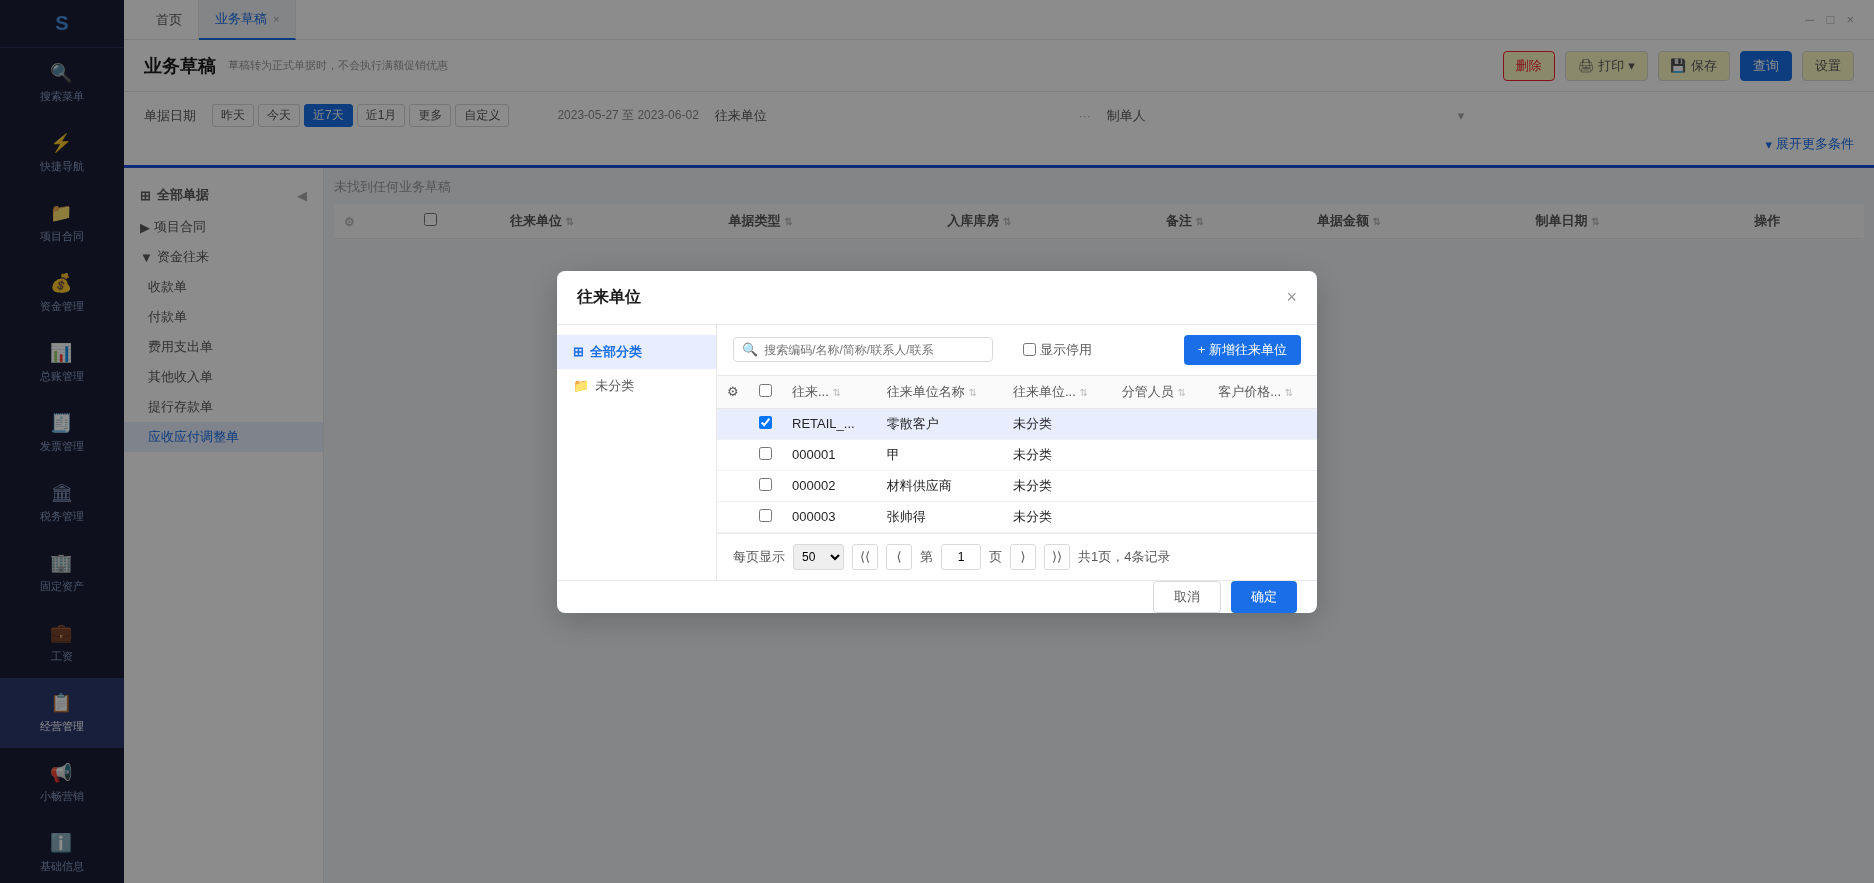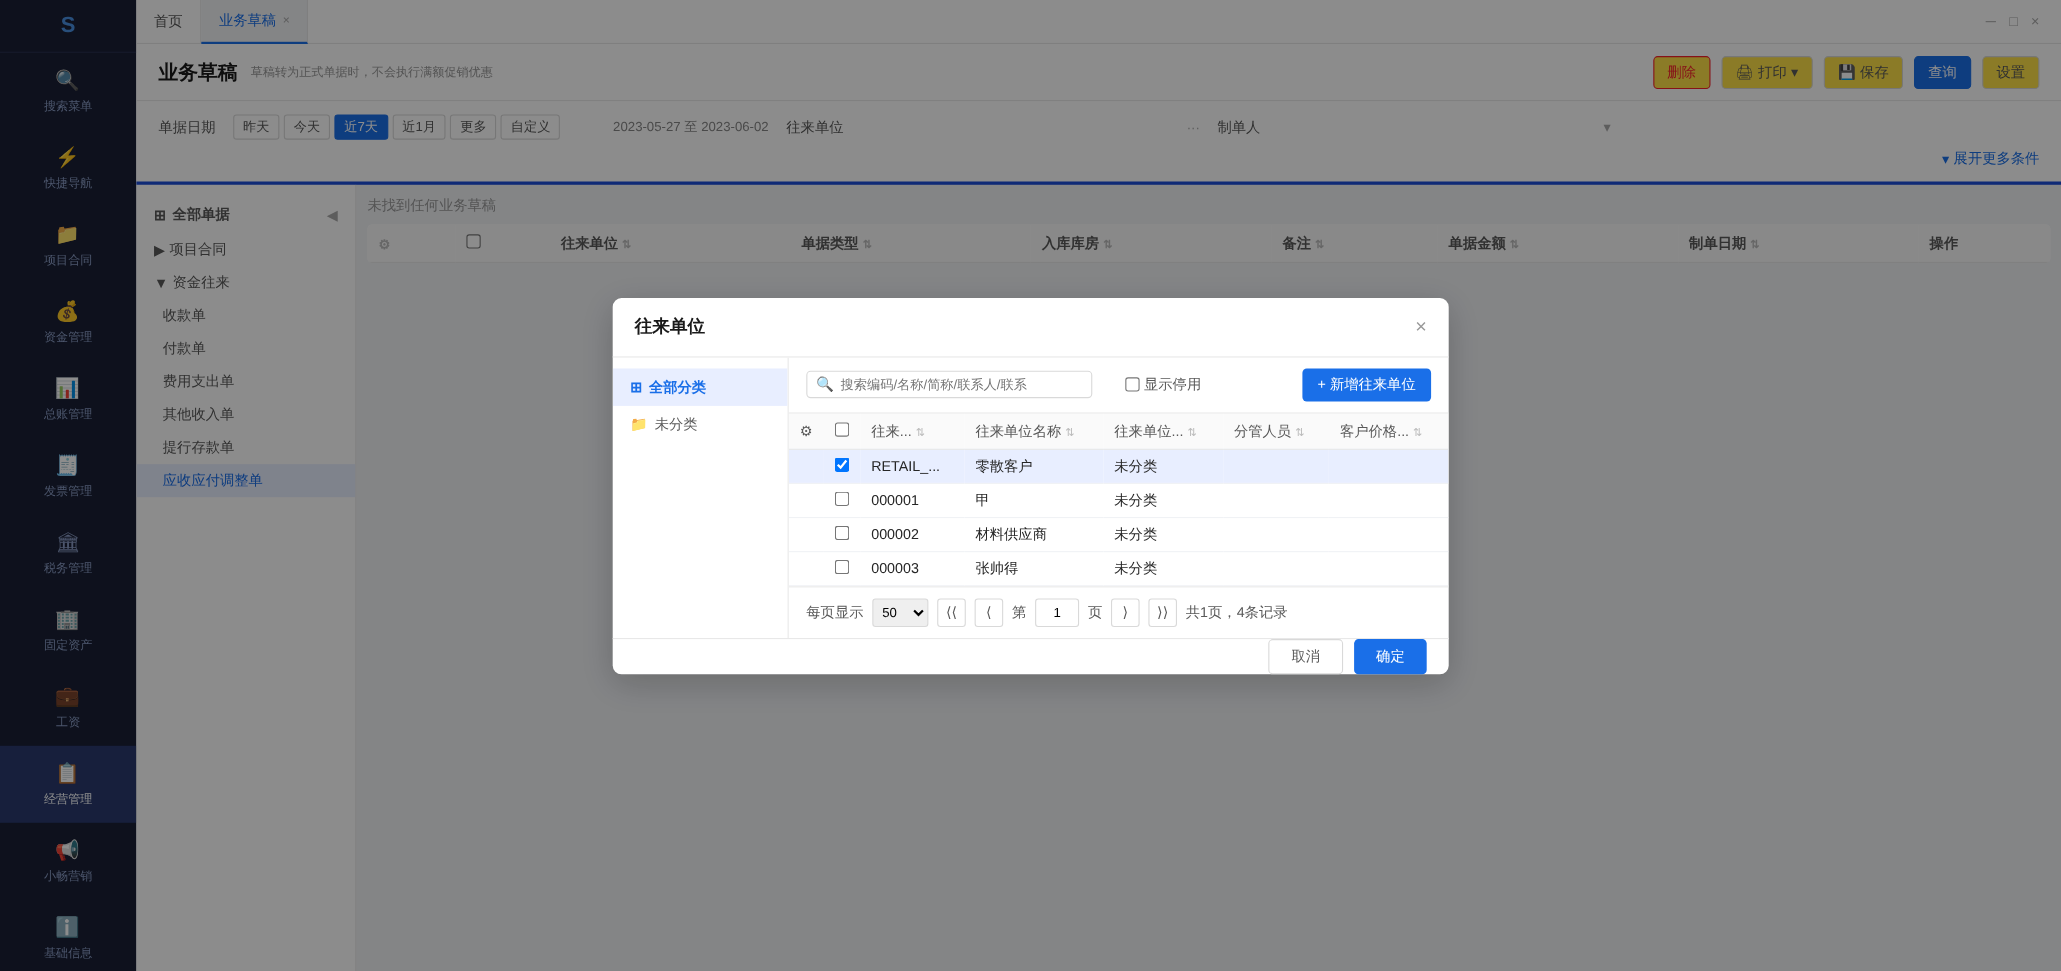--- a/index.html
+++ b/index.html
@@ -19,36 +19,36 @@
     .sidebar-item:hover, .sidebar-item.active { color: #fff; background: #2a3a6e; }
     .sidebar-item .icon { font-size: 18px; }
     .sidebar-item .label { font-size: 11px; }
     .sidebar-item.active .label { color: #fff; }
 
     
     .main { flex: 1; display: flex; flex-direction: column; min-height: 883px; background: #f0f2f5; }
 
     
     .tab-bar {
-      height: 40px; background: #fff; display: flex; align-items: center; border-bottom: 1px solid #e8e8e8; padding-left: 0; flex-shrink: 0;
+      height: 40px; background: #fff; display: flex; align-items: center; border-bottom: 1px solid #e8e8e8; padding-left: 16px; flex-shrink: 0;
     }
     .tab-item {
       height: 40px; padding: 0 16px; display: flex; align-items: center; cursor: pointer; color: #595959; border-right: 1px solid #e8e8e8; gap: 6px; font-size: 13px;
     }
     .tab-item.active { background: #f0f2f5; color: #1a6fe8; border-bottom: 2px solid #1a6fe8; }
     .tab-close { color: #aaa; font-size: 11px; cursor: pointer; }
 
     
     .page-header {
       height: 52px; background: #fff; display: flex; align-items: center; padding: 0 20px; border-bottom: 1px solid #e8e8e8; flex-shrink: 0;
     }
     .page-title { font-size: 18px; font-weight: bold; color: #1a1a1a; margin-right: 12px; }
     .page-subtitle { font-size: 11px; color: #999; }
     .header-actions { margin-left: auto; display: flex; gap: 10px; align-items: center; }
-    .btn-header { padding: 5px 12px; border-radius: 4px; border: 1px solid #d9d9d9; background: #fde047; cursor: pointer; color: #595959; font-size: 13px; display: flex; align-items: center; gap: 4px; }
+    .btn-header { padding: 5px 12px; border-radius: 4px; border: 1px solid #d9d9d9; background: #fef9c3; cursor: pointer; color: #595959; font-size: 13px; display: flex; align-items: center; gap: 4px; }
     .btn-header.primary { background: #1a6fe8; color: #fff; border-color: #1a6fe8; }
     .btn-header.danger { color: #f5222d; border-color: #f5222d; }
 
     
     .filter-area {
       background: #fff; padding: 12px 20px; border-bottom: 3px solid #1d4ed8; flex-shrink: 0;
     }
     .filter-row { display: flex; align-items: center; gap: 16px; flex-wrap: wrap; }
     .filter-label { color: #595959; font-size: 13px; white-space: nowrap; }
     .filter-date-btns { display: flex; gap: 4px; }

